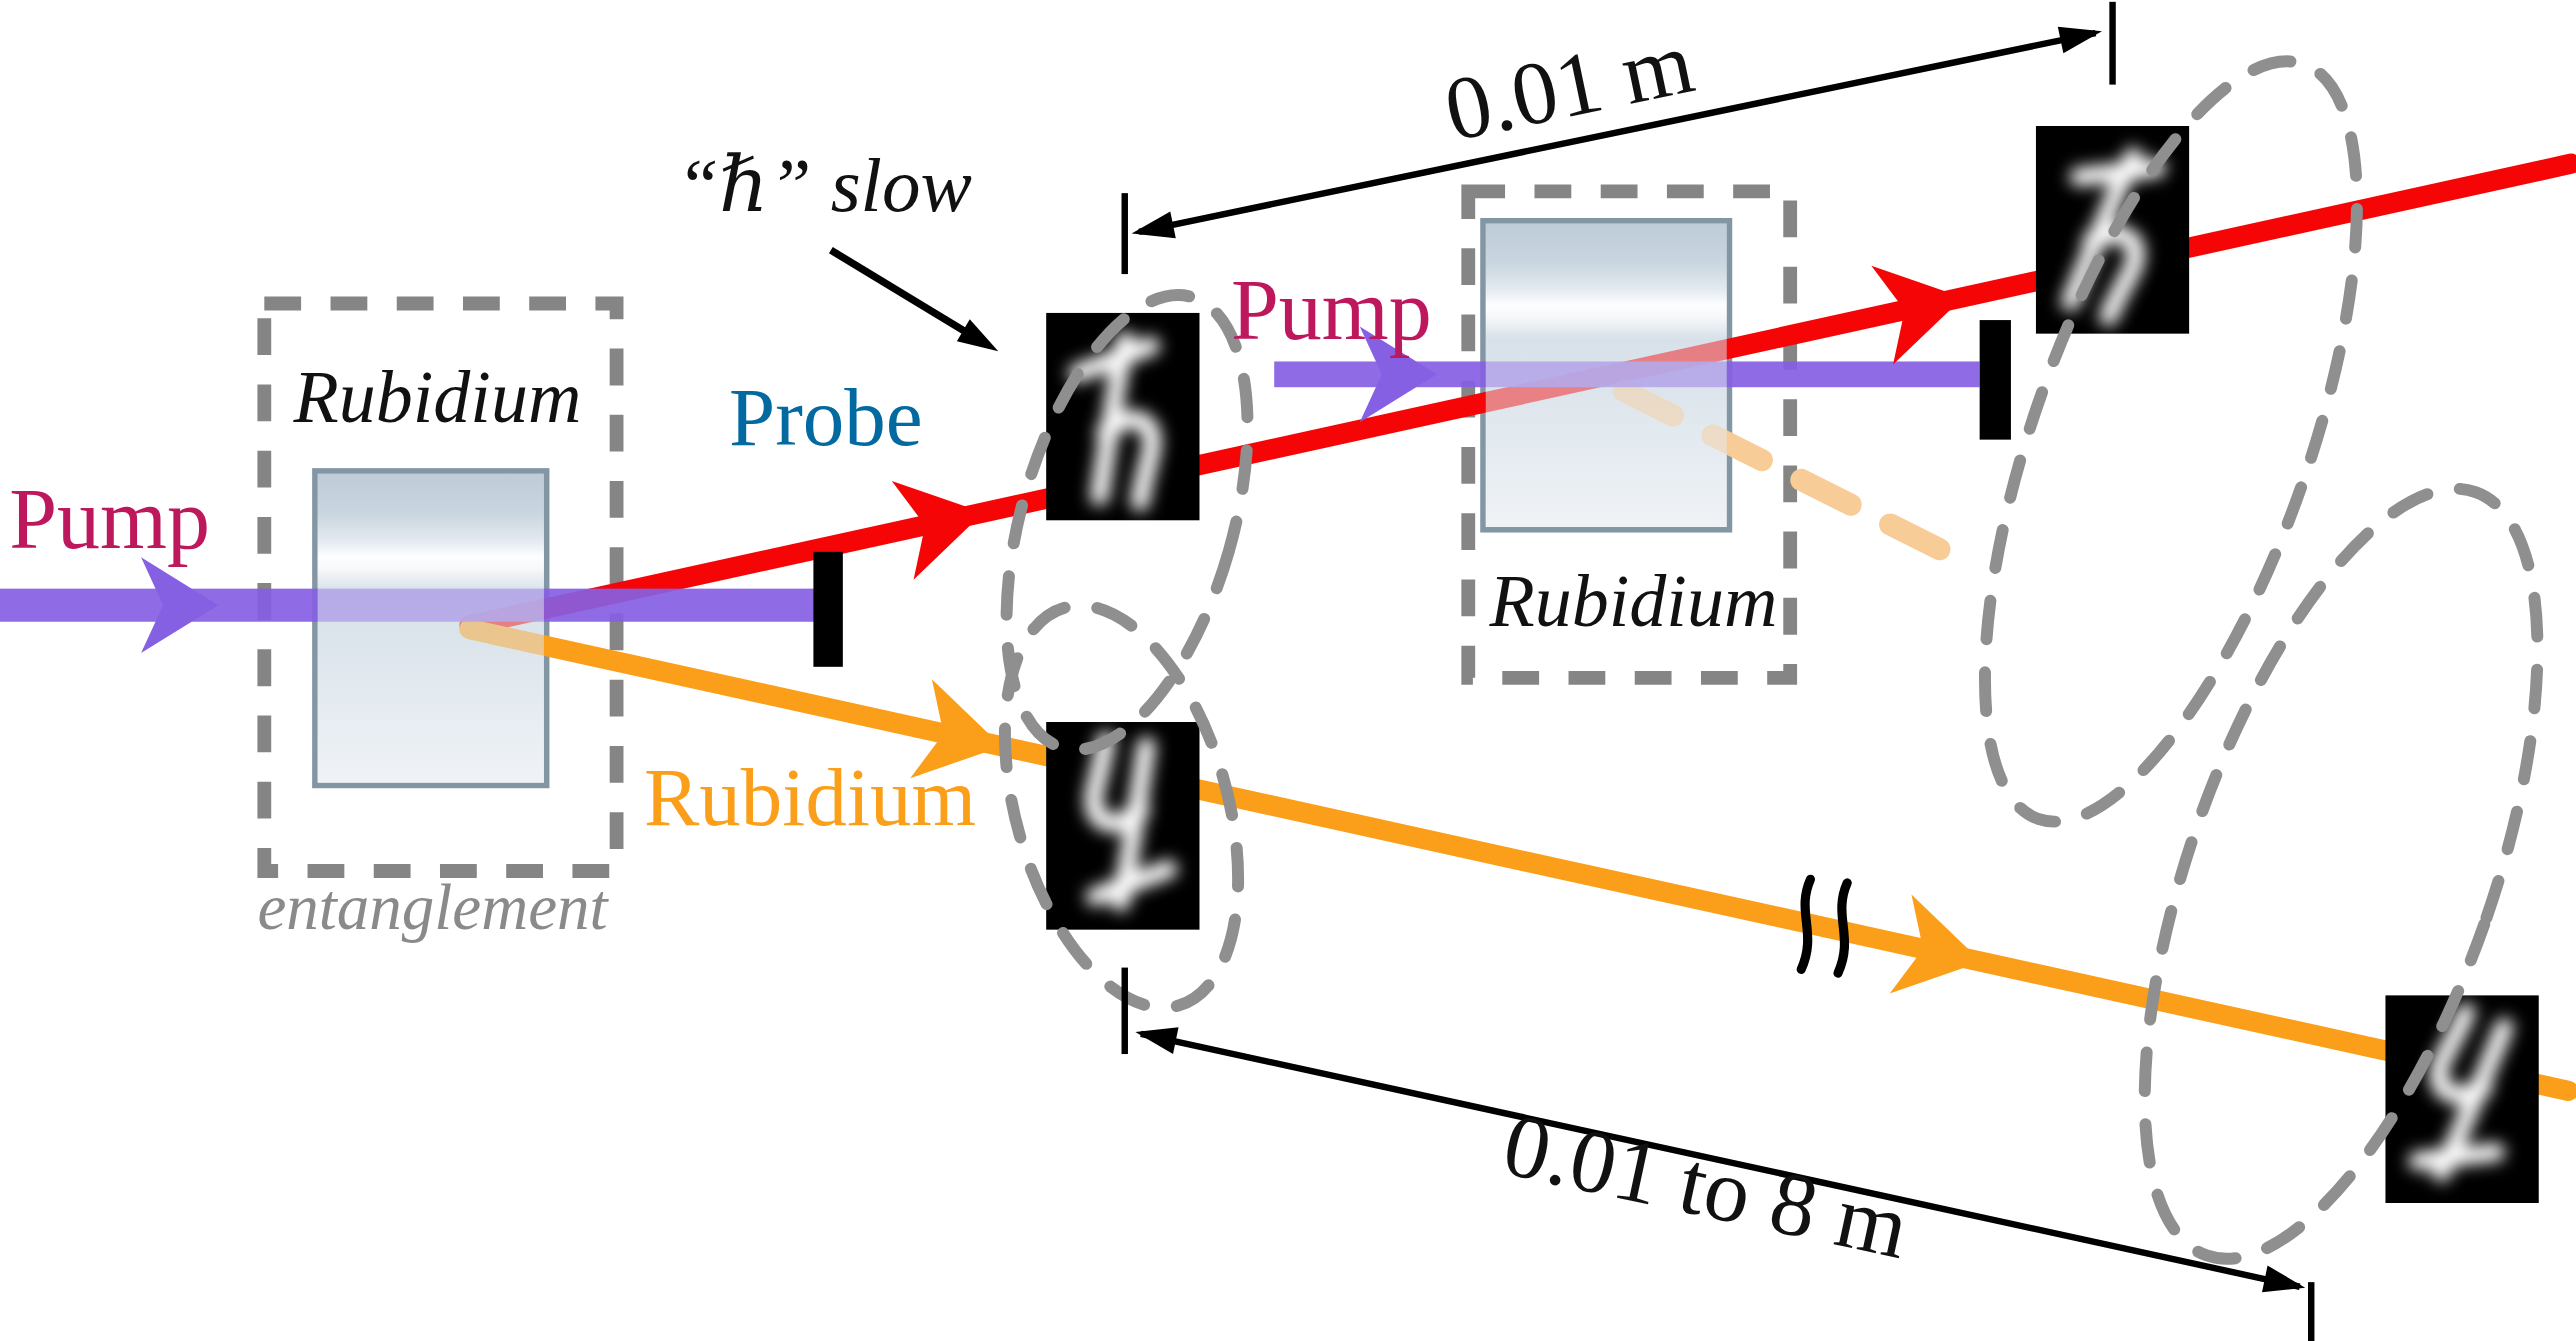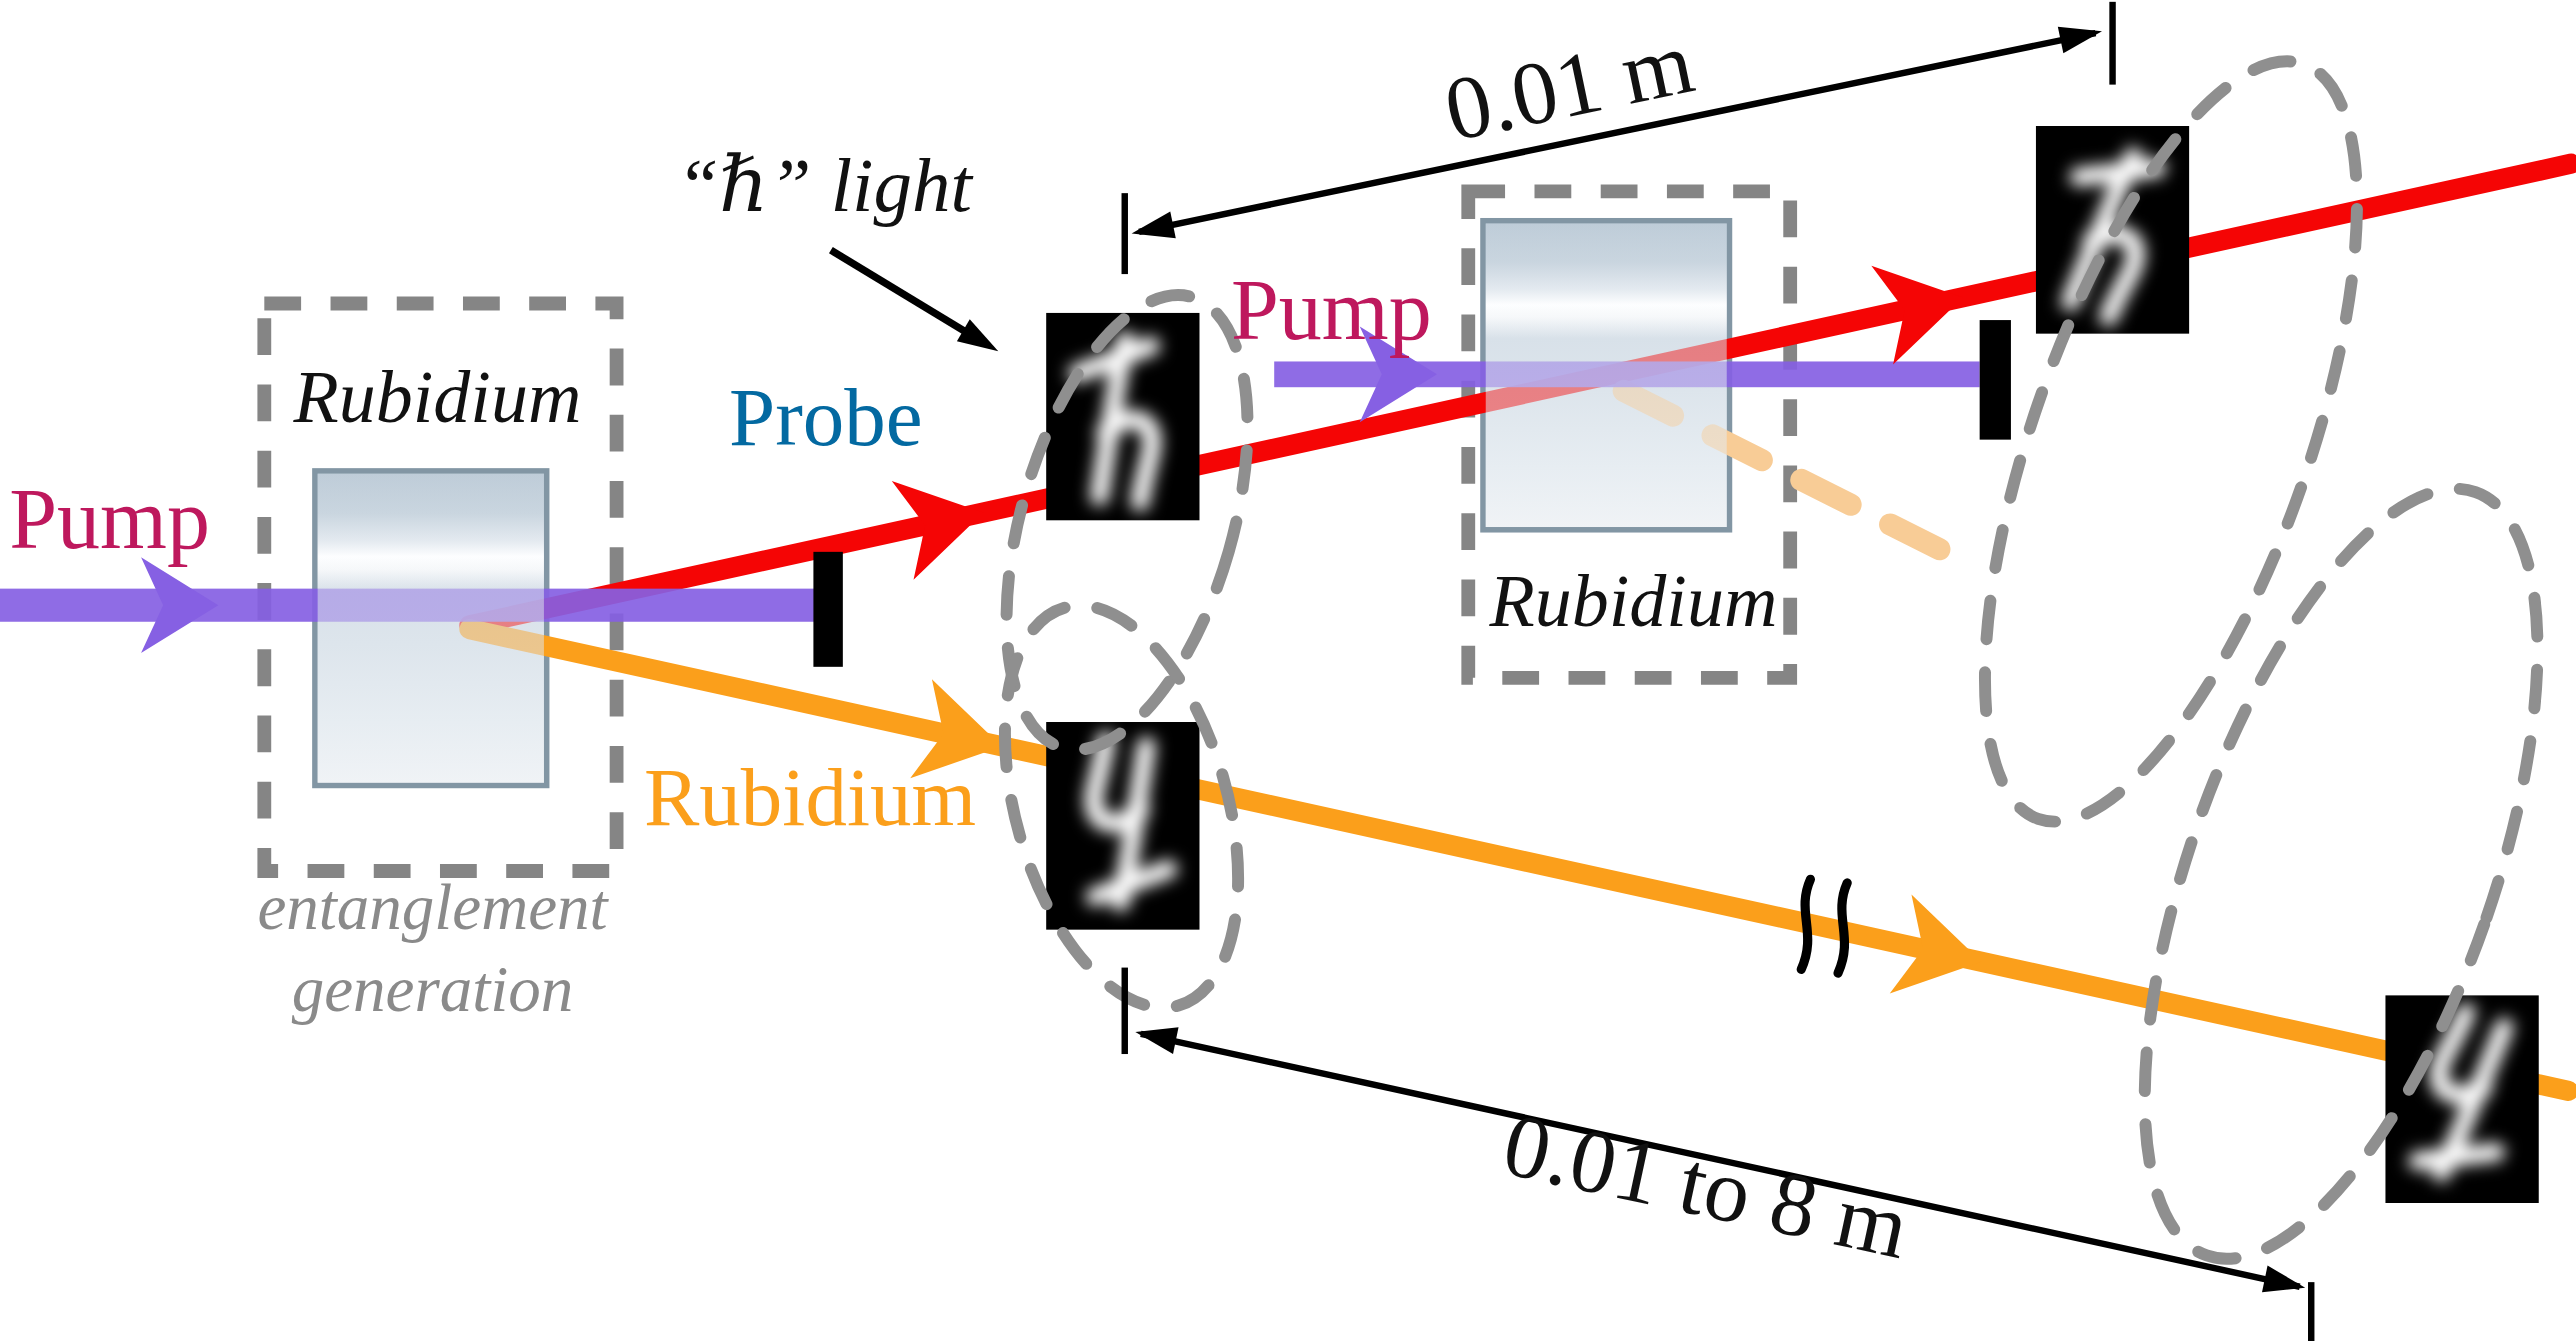--- a/index.html
+++ b/index.html
@@ -154,20 +154,19 @@
 </svg>
 
 <div class="lbl purple pump1">Pump</div>
 <div class="lbl purple pump2">Pump</div>
 <div class="lbl red probe">Probe</div>
 <div class="lbl orange conj">Rubidium</div>
 <div class="lbl blacktxt it center rb1">Rubidium</div>
 <div class="lbl blacktxt it center rb2">Rubidium</div>
 <div class="lbl gray it center entg">
   <div>entanglement</div>
-  <div>generation</div>
 </div>
-<div class="lbl blacktxt it center hbarlbl">“ℏ” light</div>
+<div class="lbl blacktxt it center hbarlbl">“ℏ” slow</div>
 <div class="lbl blacktxt center disttop">0.01 m</div>
 <div class="lbl blacktxt center distbot">0.01 to 8 m</div>
 
 </div>
 
 
 </body></html>

